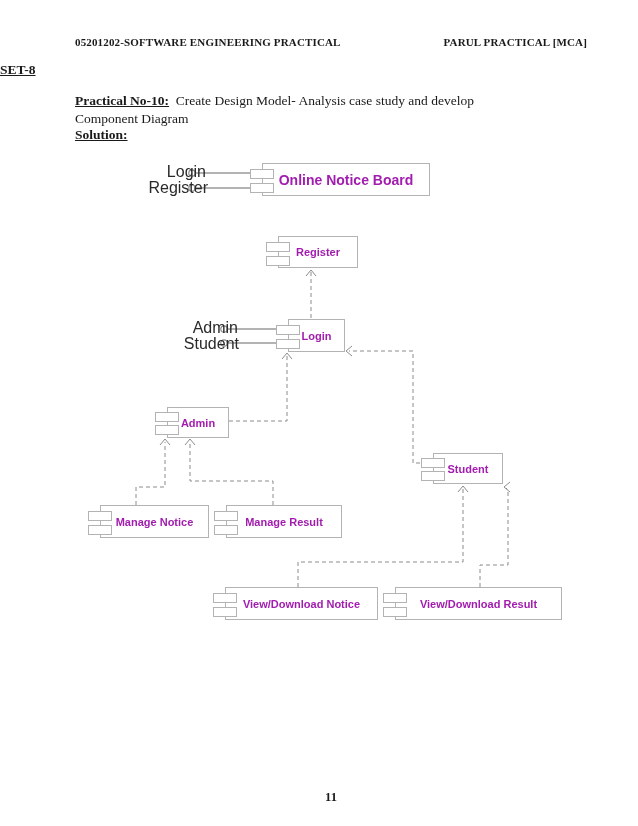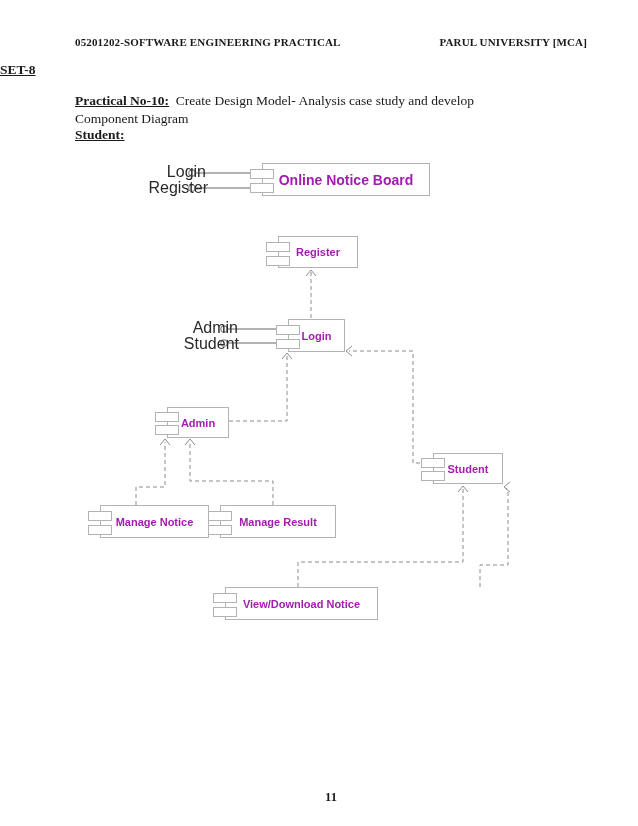--- a/index.html
+++ b/index.html
@@ -66,34 +66,34 @@
     white-space:nowrap;text-align:right;
   }
 </style>
 </head>
 <body>
 
 <div class="page">
 
   <div class="hdr">
     <span>05201202-SOFTWARE ENGINEERING PRACTICAL</span>
-    <span>PARUL UNIVERSITY [MCA]</span>
+    <span>PARUL PRACTICAL [MCA]</span>
   </div>
 
   <div class="set-title">
     <span>SET-8</span>
   </div>
 
   <div class="para">
     <span class="bu">Practical No-10:</span>&nbsp;
     <span>Create Design Model- Analysis case study and develop Component Diagram</span>
   </div>
 
   <div class="solution">
-    <span class="bu">Student:</span>
+    <span class="bu">Solution:</span>
   </div>
 
   <svg class="diagram-svg" width="638" height="826" viewBox="0 0 638 826">
 
     <g stroke="#9a9a9a" stroke-width="1.5" fill="none">
       <line x1="196" y1="173" x2="250" y2="173"></line>
       <circle cx="192" cy="173" r="3.2" fill="#ffffff" stroke="#8c8c8c" stroke-width="1.2"></circle>
     </g>
     <g stroke="#9a9a9a" stroke-width="1.5" fill="none">
       <line x1="196" y1="188" x2="250" y2="188"></line>
@@ -174,28 +174,33 @@
     <span class="tab t2" style="top:17px;"></span>
     <span class="clabel">Student</span>
   </div>
 
   <div class="component" style="left:100px;top:505px;width:109px;height:33px;justify-content:center;">
     <span class="tab t1"></span>
     <span class="tab t2"></span>
     <span class="clabel">Manage Notice</span>
   </div>
 
-  <div class="component" style="left:220px;top:505px;width:116px;height:33px;">
+  <div class="component" style="left:226px;top:505px;width:116px;height:33px;">
     <span class="tab t1"></span>
     <span class="tab t2"></span>
     <span class="clabel">Manage Result</span>
   </div>
 
   <div class="component" style="left:225px;top:587px;width:153px;height:33px;">
     <span class="tab t1"></span>
     <span class="tab t2"></span>
     <span class="clabel">View/Download Notice</span>
   </div>
 
+  <div class="component" style="left:395px;top:587px;width:167px;height:33px;">
+    <span class="tab t1"></span>
+    <span class="tab t2"></span>
+    <span class="clabel">View/Download Result</span>
+  </div>
 
   <div class="pageno">11</div>
 
 </div>
 
 </body></html>

